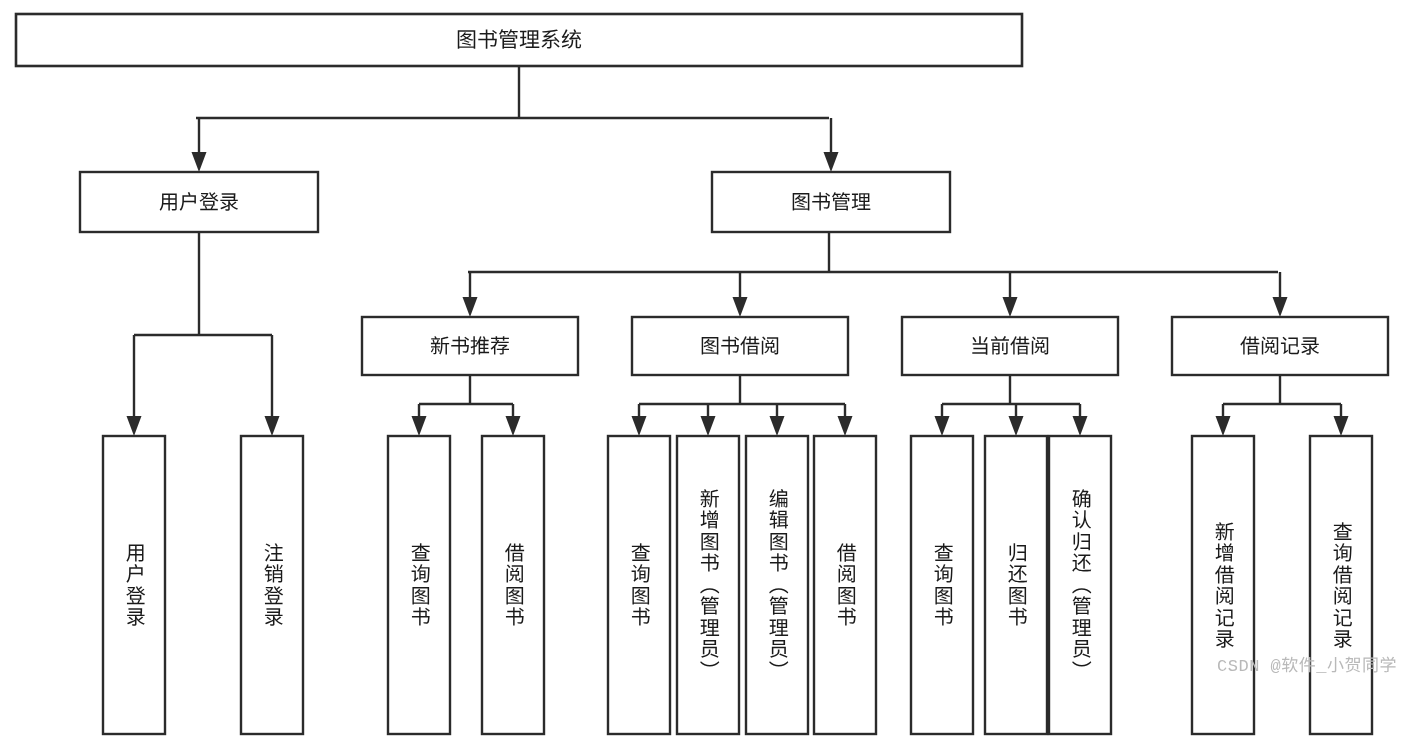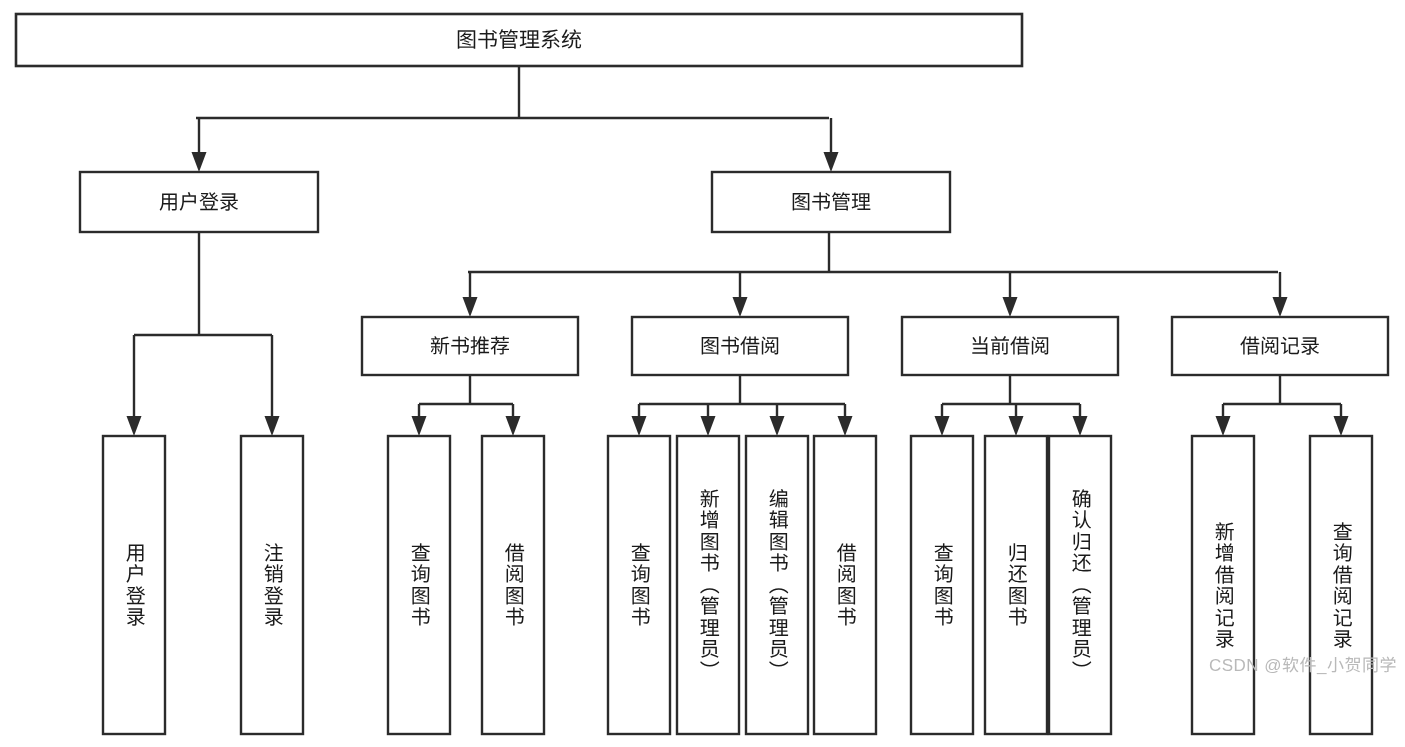--- a/index.html
+++ b/index.html
@@ -77,21 +77,21 @@
     font-size: 20px;
     line-height: 1.12;
     letter-spacing: 1.5px;
     color: #1a1a1a;
     white-space: nowrap;
   }
   #watermark {
     position: absolute;
     right: 8px;
     bottom: 6px;
-    font-family: Liberation Sans, sans-serif;
+    font-family: Liberation Mono, monospace;
     font-size: 17px;
     color: #b9b9b9;
     letter-spacing: 0.5px;
     user-select: none;
   }
 </style>
 </head>
 <body>
 
 <div id="diagram-root">

